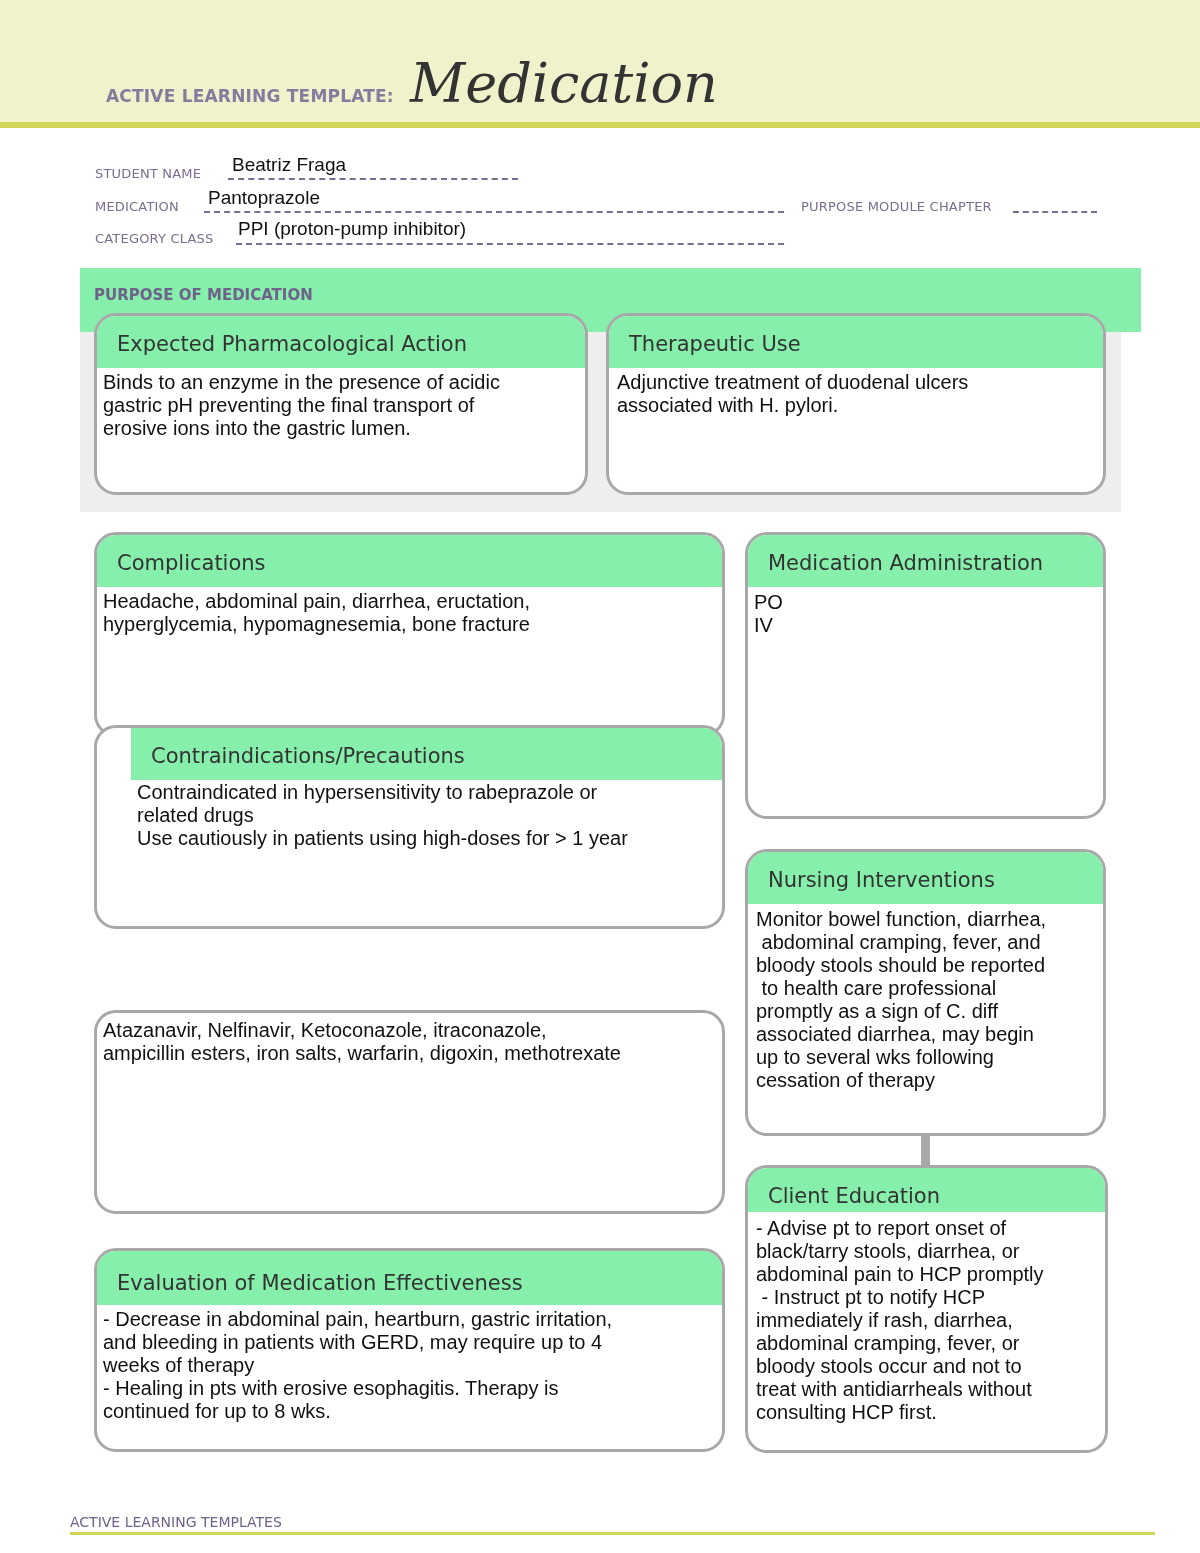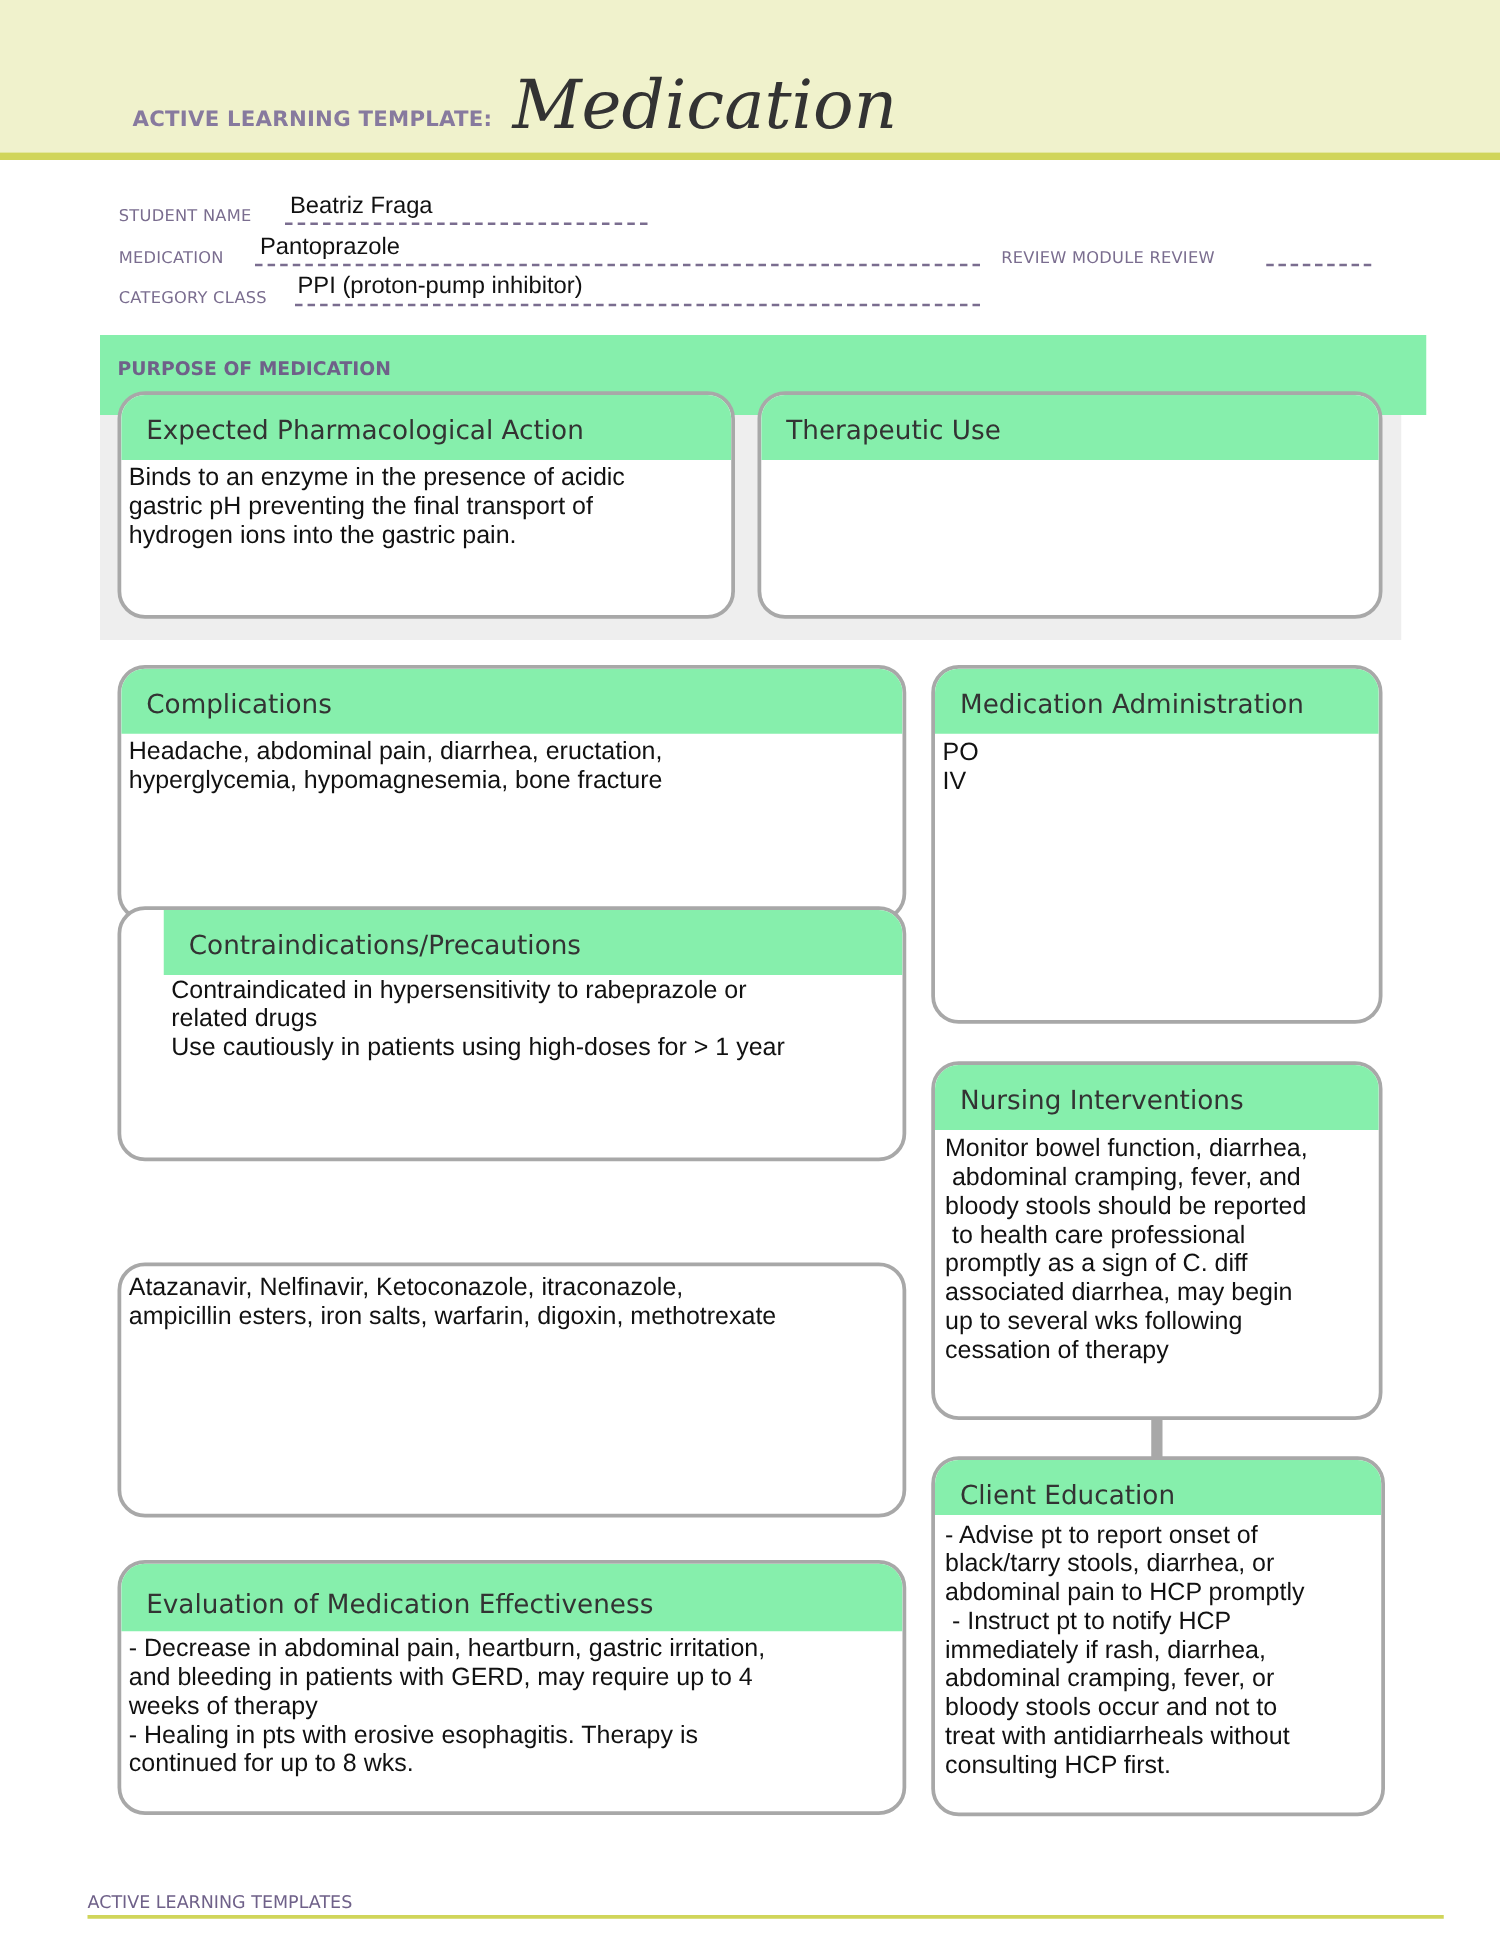--- a/index.html
+++ b/index.html
@@ -31,46 +31,48 @@
 <div class="tpl-title">Medication</div>
 
 <div class="field-label" style="left:95px; top:166px;">STUDENT NAME</div>
 <div class="field-line" style="left:228px; top:178px; width:290px;"></div>
 <div class="field-value" style="left:232px; top:154px;">Beatriz Fraga</div>
 
 <div class="field-label" style="left:95px; top:199px;">MEDICATION</div>
 <div class="field-line" style="left:204px; top:211px; width:580px;"></div>
 <div class="field-value" style="left:208px; top:187px;">Pantoprazole</div>
 
-<div class="field-label" style="left:801px; top:199px;">REVIEW MODULE REVIEW</div>
+<div class="field-label" style="left:801px; top:199px;">PURPOSE MODULE CHAPTER</div>
 <div class="field-line" style="left:1013px; top:211px; width:84px;"></div>
 
 <div class="field-label" style="left:95px; top:231px;">CATEGORY CLASS</div>
 <div class="field-line" style="left:236px; top:243px; width:548px;"></div>
 <div class="field-value" style="left:238px; top:218px;">PPI (proton-pump inhibitor)</div>
 
 <div class="purpose">
   <div class="purpose-band">
     <div class="purpose-title">PURPOSE OF MEDICATION</div>
   </div>
 </div>
 
 <div class="card" style="left:94px; top:313px; width:494px; height:182px;">
   <div class="card-head">
     <div class="card-title">Expected Pharmacological Action</div>
   </div>
   <div class="card-body">Binds to an enzyme in the presence of acidic
 gastric pH preventing the final transport of
-hydrogen ions into the gastric pain.</div>
+erosive ions into the gastric lumen.</div>
 </div>
 
 <div class="card" style="left:606px; top:313px; width:500px; height:182px;">
   <div class="card-head">
     <div class="card-title">Therapeutic Use</div>
   </div>
+  <div class="card-body" style="padding-left:8px;">Adjunctive treatment of duodenal ulcers
+associated with H. pylori.</div>
 </div>
 
 <div class="card" style="left:94px; top:532px; width:631px; height:205px;">
   <div class="card-head">
     <div class="card-title">Complications</div>
   </div>
   <div class="card-body">Headache, abdominal pain, diarrhea, eructation,
 hyperglycemia, hypomagnesemia, bone fracture</div>
 </div>
 

